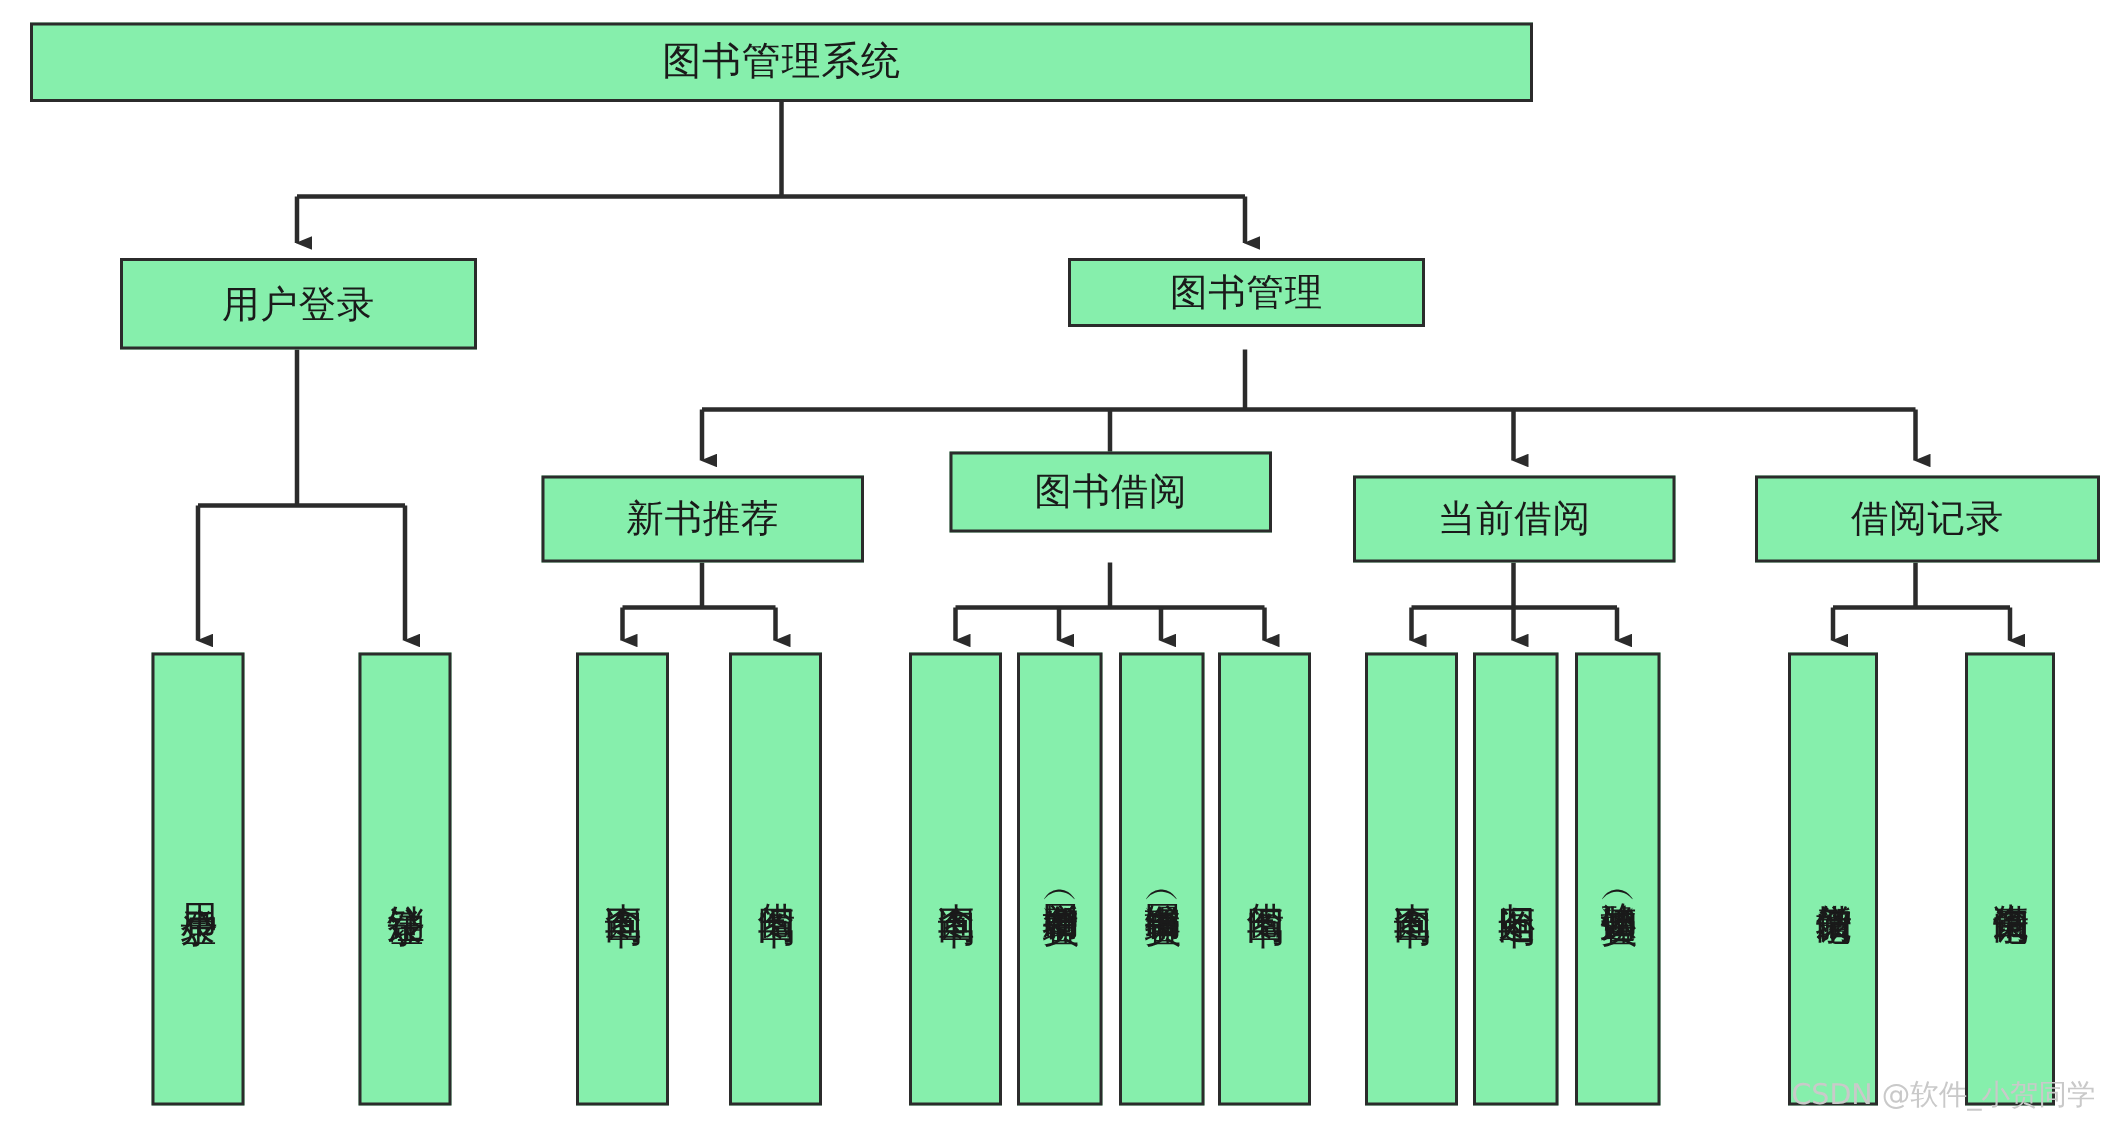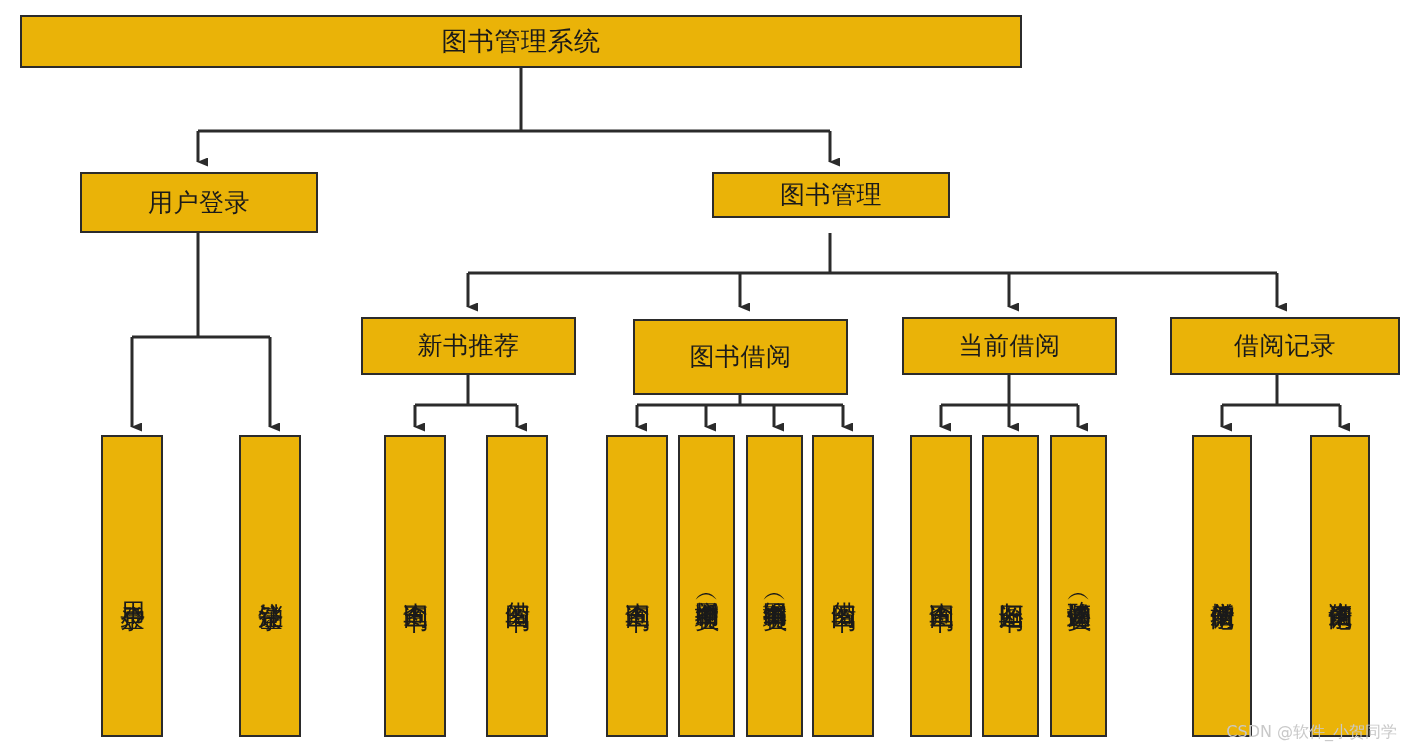--- a/index.html
+++ b/index.html
@@ -21,21 +21,21 @@
   #diagram-svg {
     position: absolute;
     left: 0;
     top: 0;
     width: 1405px;
     height: 747px;
   }
   .node {
     position: absolute;
     box-sizing: border-box;
-    background: #eab308;
+    background: #86efac;
     border: 2.5px solid #2b2b2b;
     display: flex;
     align-items: center;
     justify-content: center;
     color: #1a1a1a;
     z-index: 2;
   }
   .node .node-label {
     display: block;
     text-align: center;
@@ -66,21 +66,21 @@
     max-height: 100%;
   }
   .node.vert.tall .node-label {
     letter-spacing: 1px;
     font-size: 24px;
   }
   .watermark {
     position: absolute;
     right: 8px;
     bottom: 4px;
-    font-size: 16px;
+    font-size: 19px;
     color: #c9c9c9;
     z-index: 5;
     white-space: nowrap;
     user-select: none;
   }
 </style>
 </head>
 <body>
 
 <div id="diagram-root">
@@ -157,21 +157,21 @@
   <div class="node horiz" style="left:80px; top:172px; width:238px; height:61px;">
     <span class="node-label">用户登录</span>
   </div>
   <div class="node horiz" style="left:712px; top:172px; width:238px; height:46px;">
     <span class="node-label">图书管理</span>
   </div>
 
   <div class="node horiz" style="left:361px; top:317px; width:215px; height:58px;">
     <span class="node-label">新书推荐</span>
   </div>
-  <div class="node horiz" style="left:633px; top:319px; width:215px; height:76px;">
+  <div class="node horiz" style="left:633px; top:301px; width:215px; height:54px;">
     <span class="node-label">图书借阅</span>
   </div>
   <div class="node horiz" style="left:902px; top:317px; width:215px; height:58px;">
     <span class="node-label">当前借阅</span>
   </div>
   <div class="node horiz" style="left:1170px; top:317px; width:230px; height:58px;">
     <span class="node-label">借阅记录</span>
   </div>
 
   <div class="node vert" style="left:101px; top:435px; width:62px; height:302px;">

